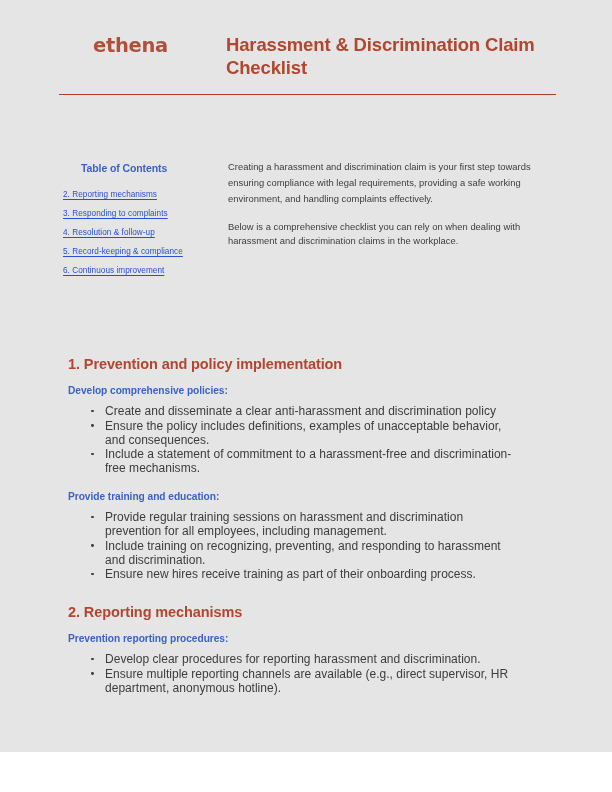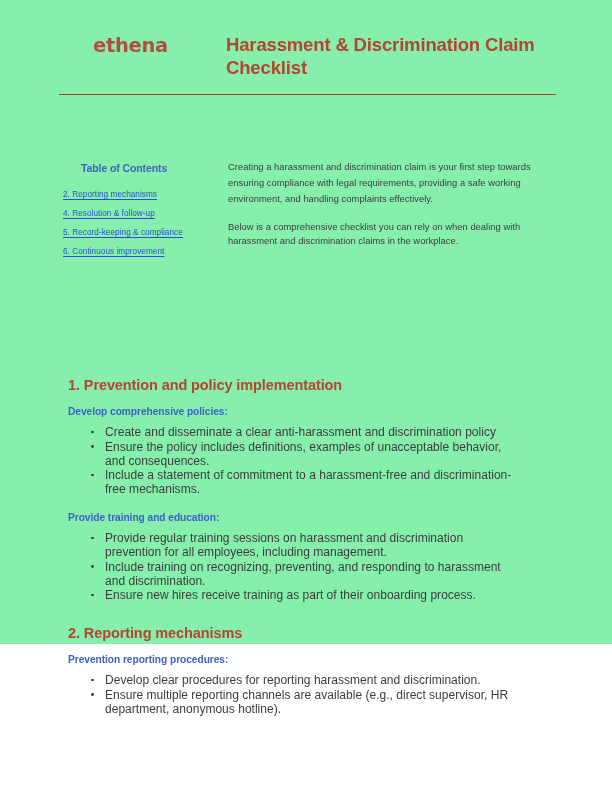--- a/index.html
+++ b/index.html
@@ -13,22 +13,22 @@
     font-family: "Liberation Sans", sans-serif;
     color: #3c3c3c;
     position: relative;
     overflow: hidden;
   }
 
   .page {
     position: absolute;
     top: 0; left: 0;
     width: 612px;
-    height: 644px;
-    background: #86efac;
+    height: 752px;
+    background: #e5e5e5;
   }
 
   
   .header {
     position: absolute;
     left: 59px;
     top: 30px;
     width: 497px;
     height: 60px;
   }
@@ -122,21 +122,20 @@
 
   
   .content {
     position: absolute;
     left: 68px;
     top: 355px;
     width: 444px;
   }
   .section {
     margin-bottom: 0;
-    margin-top: 21px;
   }
   .section-heading {
     font-size: 14.5px;
     font-weight: 700;
     color: #b5452f;
     line-height: 18px;
     margin: 0 0 11px 0;
     letter-spacing: -0.1px;
   }
   .section + .section .section-heading {
@@ -187,20 +186,23 @@
     <div class="logo">ethena</div>
     <div class="doc-title">Harassment &amp; Discrimination Claim Checklist</div>
   </div>
   <div class="header-rule"></div>
 
   <div class="toc">
     <div class="toc-title">Table of Contents</div>
     <ul class="toc-list">
       <li>
         <a class="toc-link">2. Reporting mechanisms</a>
+      </li>
+      <li>
+        <a class="toc-link">3. Responding to complaints</a>
       </li>
       <li>
         <a class="toc-link">4. Resolution &amp; follow-up</a>
       </li>
       <li>
         <a class="toc-link">5. Record-keeping &amp; compliance</a>
       </li>
       <li>
         <a class="toc-link">6. Continuous improvement</a>
       </li>

